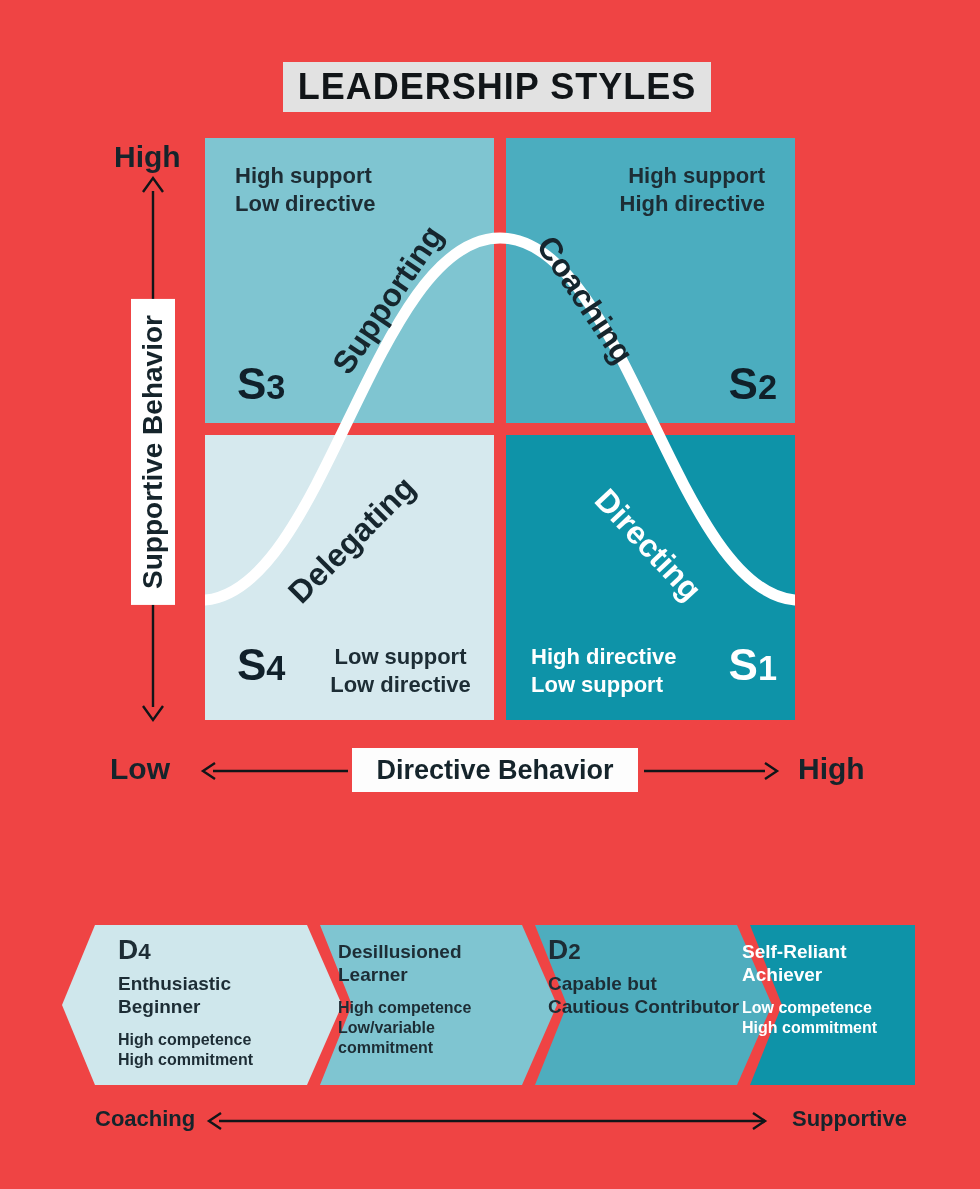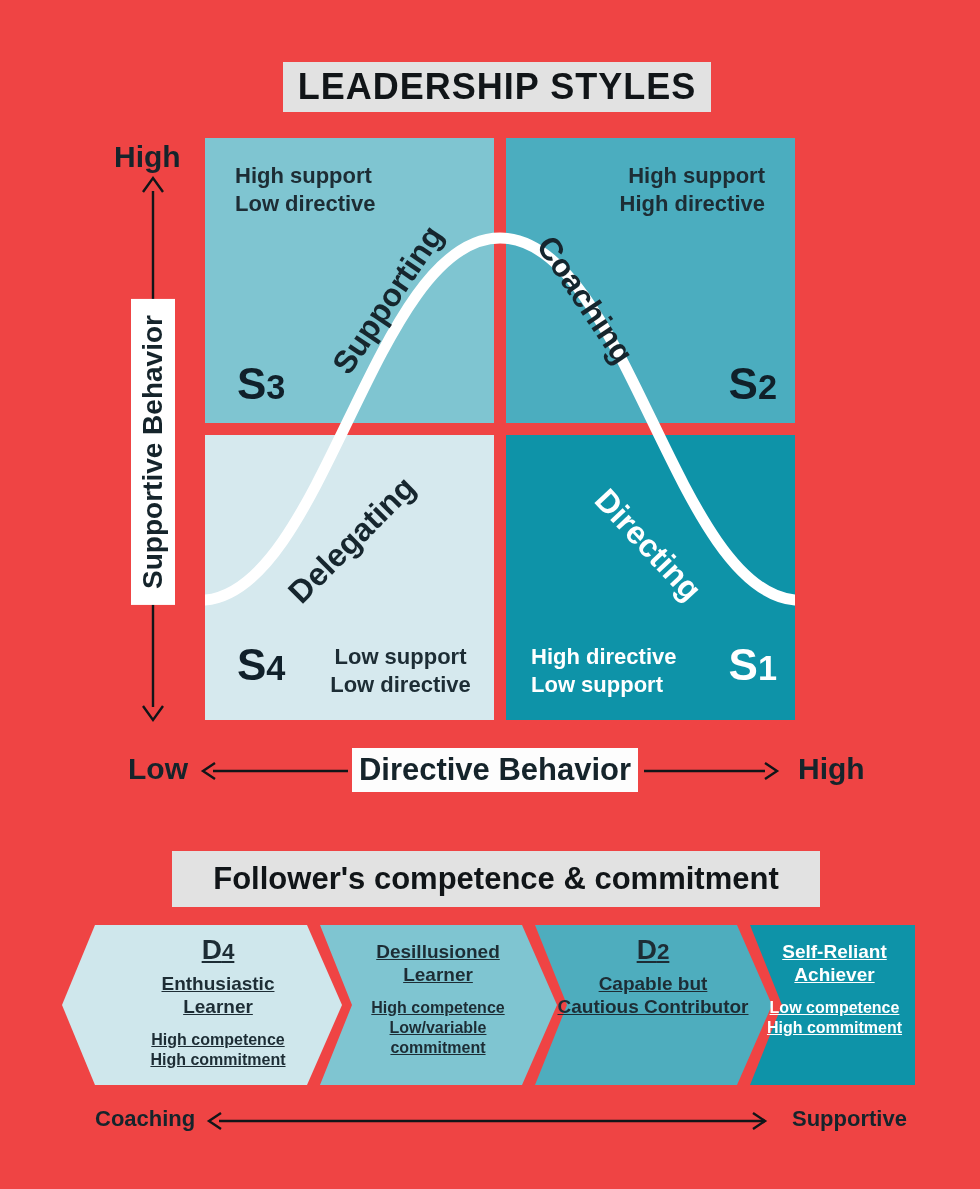--- a/index.html
+++ b/index.html
@@ -21,21 +21,21 @@
   .axis-word { position:absolute; font-weight:800; font-size:30px; color:#15242b; }
   .y-label {
     position:absolute; left:153px; top:452px;
     transform:translate(-50%,-50%) rotate(-90deg);
     font-size:28px; font-weight:800; white-space:nowrap;
     background:#ffffff; padding:6px 16px; color:#15242b;
   }
   .x-label {
     position:absolute; left:352px; top:748px; width:286px; height:44px;
     background:#fdfdfd; text-align:center; line-height:44px;
-    font-size:31px; font-weight:800; color:#15242b;
+    font-size:27px; font-weight:800; color:#15242b;
   }
   svg.arrow { position:absolute; }
   svg.arrow line, svg.arrow polyline { stroke:#111518; stroke-width:2.4; fill:none; }
 
   
   .matrix { position:absolute; left:205px; top:138px; width:590px; height:582px; }
   .cell { position:absolute; width:289px; height:285px; }
   .c-tl { left:0; top:0; background:#7fc5d1; }
   .c-tr { left:301px; top:0; background:#4badbf; }
   .c-bl { left:0; top:297px; background:#d6e9ee; }
@@ -61,21 +61,21 @@
   .q-code.s4 { left:18px; top:505px; }
   .q-code.s1 { right:18px; top:505px; color:#ffffff; }
 
   
   .follower-header {
     position:absolute; left:172px; top:851px; width:648px; height:56px;
     background:#e2e2e2; text-align:center; line-height:56px;
     font-size:31px; font-weight:800; color:#111518;
   }
   .ribbon-svg { position:absolute; left:55px; top:922px; }
-  .stage { position:absolute; text-align:center; color:#1d2d35;text-decoration:underline; }
+  .stage { position:absolute; color:#1d2d35; }
   .stage .st-code { font-size:28px; font-weight:800; }
   .stage .st-code .digit { font-size:0.8em; }
   .stage .st-name { margin-top:7px; font-size:19px; font-weight:700; line-height:1.2; white-space:pre-line; }
   .stage .st-traits { margin-top:11px; font-size:16px; font-weight:700; line-height:1.25; white-space:pre-line; }
   .stage.d4 { left:118px; top:934px; width:200px; }
   .stage.d3 { left:338px; top:934px; width:200px; }
   .stage.d2 { left:548px; top:934px; width:210px; }
   .stage.d1 { left:742px; top:934px; width:185px; color:#ffffff; }
 
   .dev-word { position:absolute; font-size:22px; font-weight:800; color:#15242b; }
@@ -118,45 +118,44 @@
     <div class="q-style s2">Coaching</div>
     <div class="q-style s4">Delegating</div>
     <div class="q-style s1">Directing</div>
 
     <div class="q-code s3"><span>S</span><span class="digit">3</span></div>
     <div class="q-code s2"><span>S</span><span class="digit">2</span></div>
     <div class="q-code s4"><span>S</span><span class="digit">4</span></div>
     <div class="q-code s1"><span>S</span><span class="digit">1</span></div>
   </div>
 
-  <div class="axis-word" style="left:128px; top:752px;">Low</div>
+  <div class="axis-word" style="left:110px; top:752px;">Low</div>
   <svg class="arrow" style="left:200px; top:758px;" width="150" height="26">
     <line x1="148" y1="13" x2="13" y2="13"></line>
     <polyline points="15,5 3,13 15,21"></polyline>
   </svg>
   <div class="x-label">Directive Behavior</div>
   <svg class="arrow" style="left:642px; top:758px;" width="138" height="26">
     <line x1="2" y1="13" x2="123" y2="13"></line>
     <polyline points="123,5 135,13 123,21"></polyline>
   </svg>
   <div class="axis-word" style="left:798px; top:752px;">High</div>
 
-  <div class="follower-header">Follower's competence &amp; commitment</div>
 
   <svg class="ribbon-svg" width="865" height="166" viewBox="0 0 865 166">
     <polygon points="40,3 252,3 287,83 252,163 40,163 7,83" fill="#cfe7ec"></polygon>
     <polygon points="265,3 467,3 502,83 467,163 265,163 297,83" fill="#7fc5d1"></polygon>
     <polygon points="480,3 682,3 717,83 682,163 480,163 512,83" fill="#4eadbe"></polygon>
     <polygon points="695,3 860,3 860,163 695,163 727,83" fill="#0e93a8"></polygon>
   </svg>
 
   <div class="stage d4">
     <div class="st-code"><span>D</span><span class="digit">4</span></div>
     <div class="st-name">Enthusiastic
-Learner</div>
+Beginner</div>
     <div class="st-traits">High competence
 High commitment</div>
   </div>
   <div class="stage d3">
     <div class="st-name">Desillusioned
 Learner</div>
     <div class="st-traits">High competence
 Low/variable
 commitment</div>
   </div>

